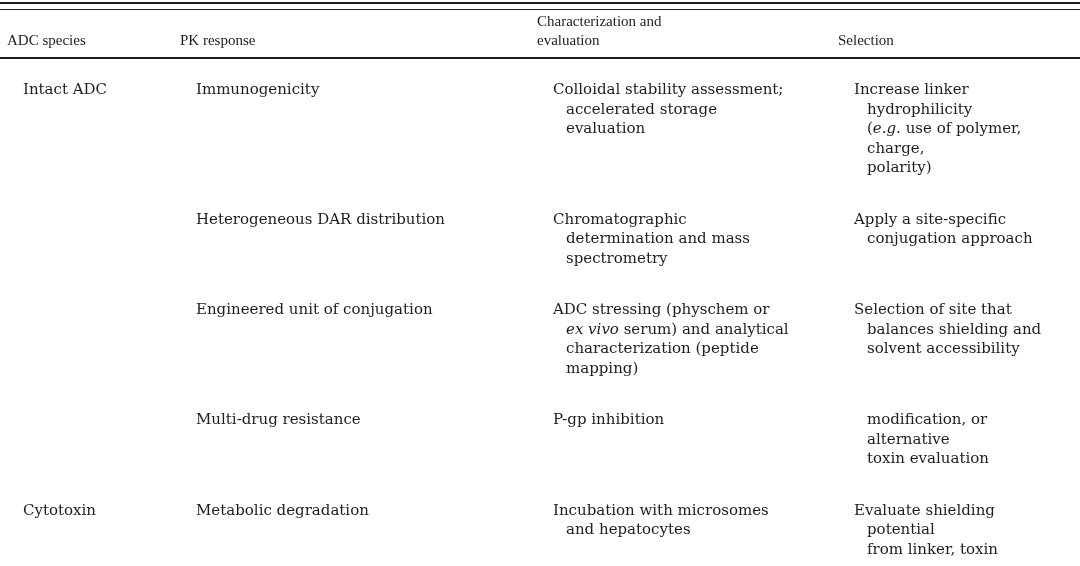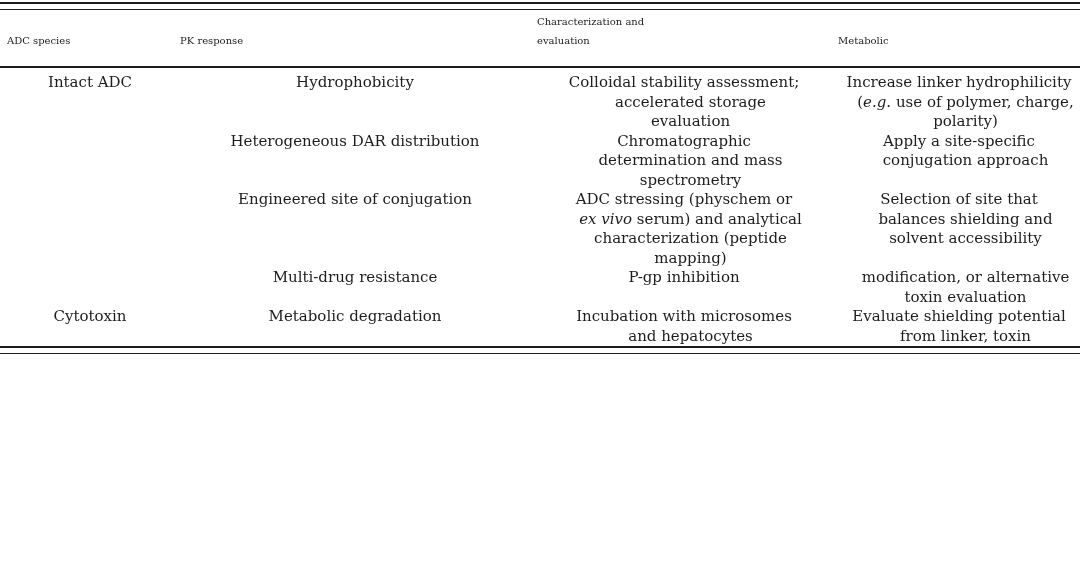--- a/index.html
+++ b/index.html
@@ -31,41 +31,41 @@
   }
   col.c1 { width: 173px; }
   col.c2 { width: 357px; }
   col.c3 { width: 301px; }
   col.c4 { width: 249px; }
 
   th {
     font-weight: normal;
     text-align: left;
     vertical-align: bottom;
-    padding: 2px 0 16px 7px;
-    font-size: 10px;
+    padding: 2px 0 7px 7px;
+    font-size: 15px;
     line-height: 19px;
     white-space: pre-line;
+    font-family: Liberation Serif, serif;
   }
   thead tr { border-bottom: 2px solid #1c1c1c; }
 
   td {
     vertical-align: top;
     padding: 0 0 0 7px;
     font-size: 15px;
     line-height: 19.5px;
   }
   tbody.first tr:first-child td { padding-top: 5px; }
 
   td p {
-    margin: 0;
+    margin: 16px;
     padding-left: 13px;
     text-indent: -13px;
     white-space: pre-line;
-    text-align: center;
   }
   td p.cont { text-indent: 0; }
 </style>
 </head>
 <body>
 
 <div class="sheet">
 
   <div class="rule-double rule-top"></div>
 
@@ -76,31 +76,31 @@
         <col class="c3">
         <col class="c4">
     </colgroup>
 
     <thead>
       <tr>
         <th>ADC species</th>
         <th>PK response</th>
         <th>Characterization and
 evaluation</th>
-        <th>Metabolic</th>
+        <th>Selection</th>
       </tr>
     </thead>
 
     <tbody class="first">
       <tr>
         <td>
             <p>Intact ADC</p>
           </td>
         <td>
-            <p>Hydrophobicity</p>
+            <p>Immunogenicity</p>
           </td>
         <td>
             <p>Colloidal stability assessment;
 accelerated storage
 evaluation</p>
           </td>
         <td>
             <p>Increase linker hydrophilicity
 (<i>e.g.</i> use of polymer, charge,
 polarity)</p>
@@ -117,21 +117,21 @@
 spectrometry</p>
           </td>
         <td>
             <p>Apply a site-specific
 conjugation approach</p>
           </td>
       </tr>
       <tr>
         <td></td>
         <td>
-            <p>Engineered site of conjugation</p>
+            <p>Engineered unit of conjugation</p>
           </td>
         <td>
             <p>ADC stressing (physchem or
 <i>ex vivo</i> serum) and analytical
 characterization (peptide
 mapping)</p>
           </td>
         <td>
             <p>Selection of site that
 balances shielding and

